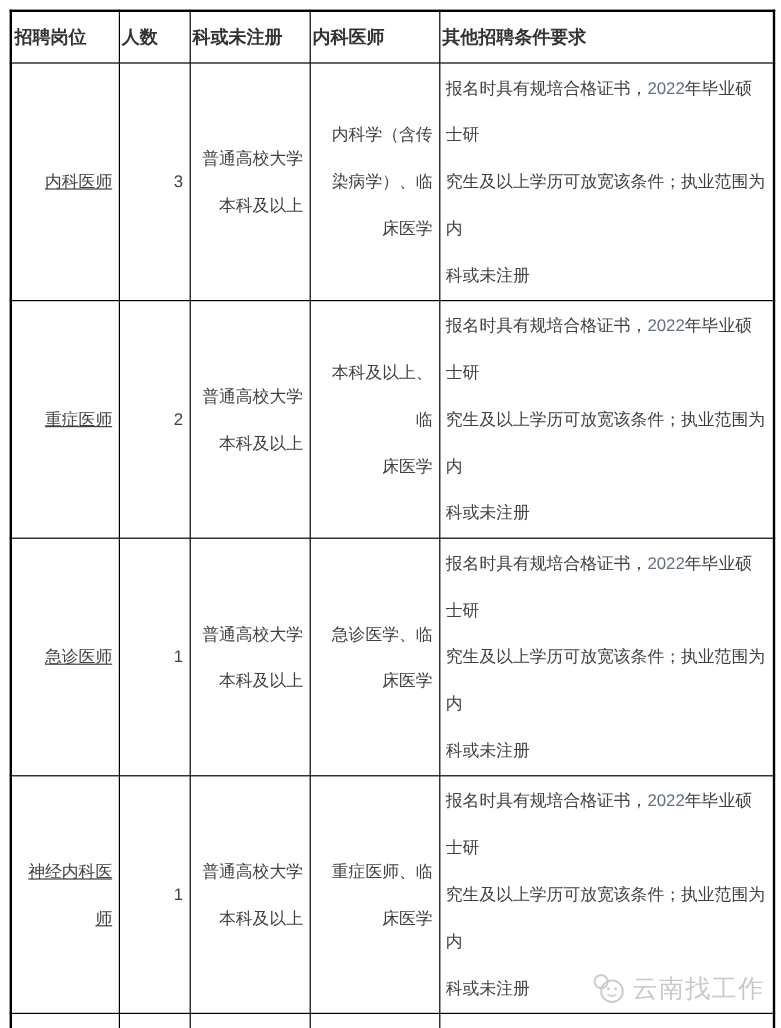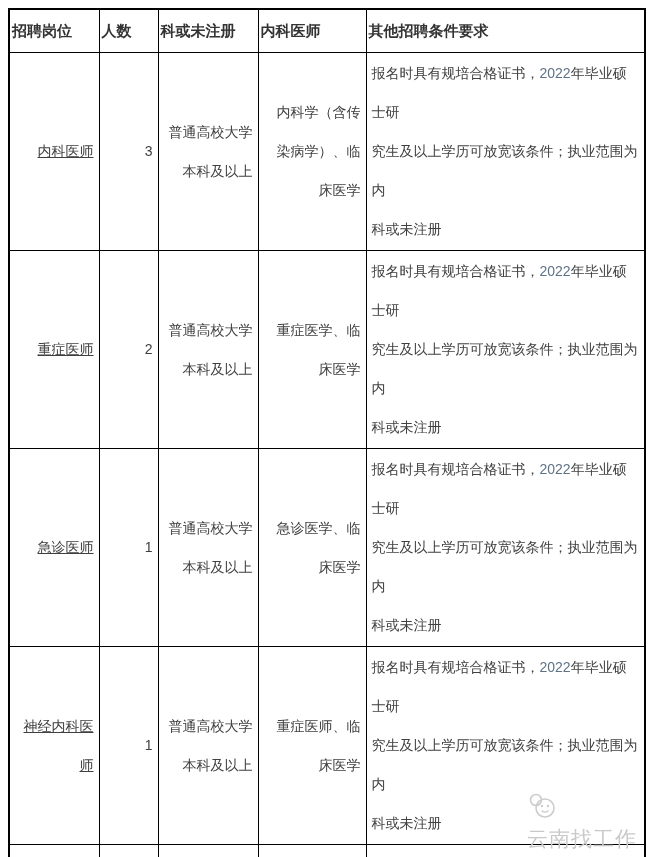--- a/index.html
+++ b/index.html
@@ -47,30 +47,29 @@
   td.left   { text-align: left; padding: 1px 7px; }
   td.pos    { padding: 1px 0; text-decoration: underline; }
   .pre      { white-space: pre-line; }
   .digit    { color: #5f7285; }
   
   tbody tr:last-child td.top-last {
     vertical-align: top;
   }
   .watermark {
     position: absolute;
-    top: 792px;
+    top: 810px;
     right: 14px;
     display: flex;
-    align-items: flex-start;
+    align-items: flex-end;
     gap: 5px;
     color: #c9c9c9;
     font-size: 21px;
     letter-spacing: 1px;
     user-select: none;
-    flex-direction: column;
   }
   .wm-icon { display: inline-flex; }
 </style>
 </head>
 <body>
 
 <table class="recruit">
   <colgroup>
     <col style="width:90px">
     <col style="width:59px">
@@ -99,21 +98,21 @@
     <td class="left pre"><span>报名时具有规培合格证书，</span><span class="digit">2022</span><span>年毕业硕士研
 究生及以上学历可放宽该条件；执业范围为内
 科或未注册</span></td>
   </tr>
 
   <tr>
     <td class="center pos">重症医师</td>
     <td class="center digit">2</td>
     <td class="center pre top-last">普通高校大学
 本科及以上</td>
-    <td class="center pre top-last">重症医学、临
+    <td class="center pre top-last">本科及以上、临
 床医学</td>
     <td class="left pre"><span>报名时具有规培合格证书，</span><span class="digit">2022</span><span>年毕业硕士研
 究生及以上学历可放宽该条件；执业范围为内
 科或未注册</span></td>
   </tr>
 
   <tr>
     <td class="center pos">急诊医师</td>
     <td class="center digit">1</td>
     <td class="center pre top-last">普通高校大学

